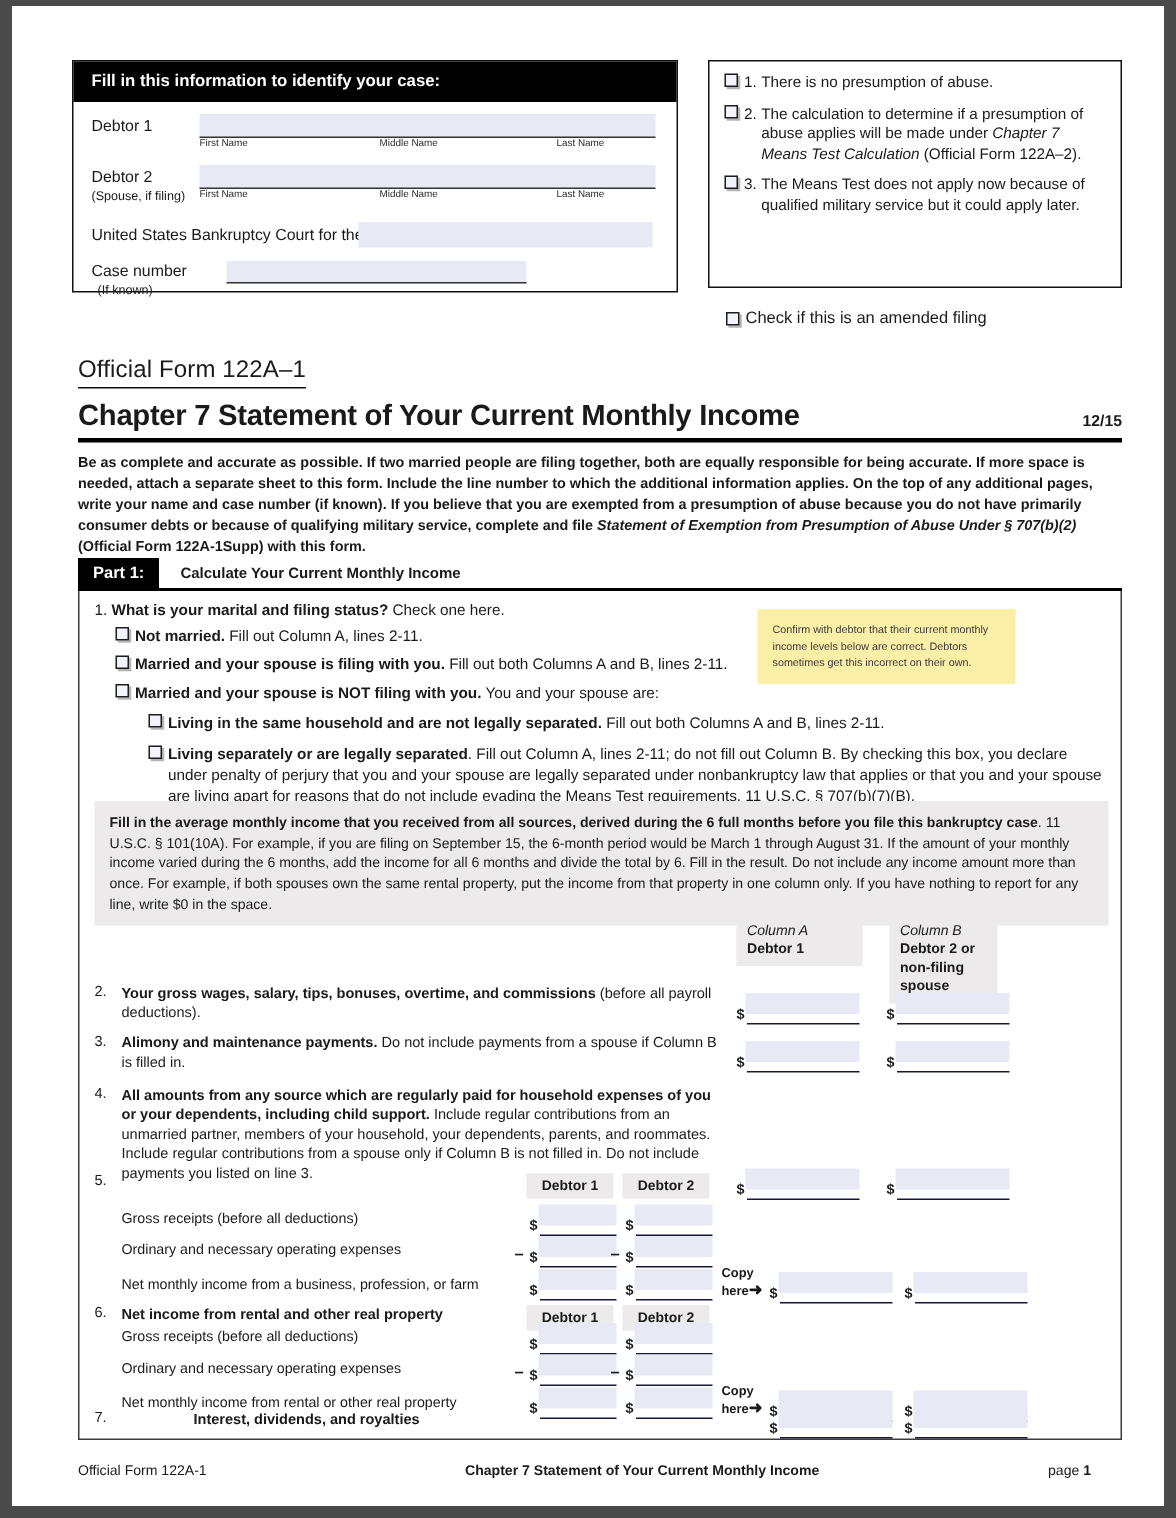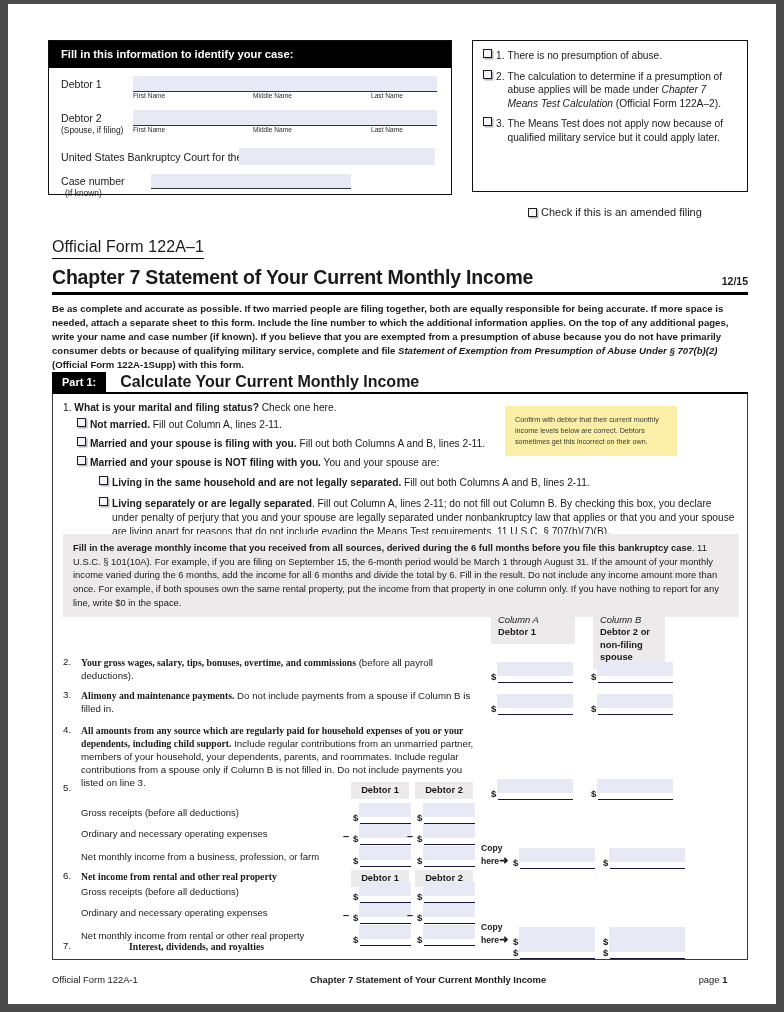--- a/index.html
+++ b/index.html
@@ -143,21 +143,20 @@
   .opt i { font-style: italic; }
 
   
   .amended {
     position: absolute;
     left: 476px;
     top: 202px;
     display: flex;
     align-items: center;
     font-size: 11px;
-    margin-left: 44px;
   }
 
   
   .titleblock { position: absolute; left: 44px; top: 234px; width: 696px; }
   .formnum {
     font-size: 16px;
     display: inline-block;
     border-bottom: 1.6px solid #111;
     padding-bottom: 2px;
     letter-spacing: 0.1px;
@@ -196,21 +195,21 @@
     background: #000;
     color: #fff;
     font-weight: bold;
     font-size: 11px;
     padding: 3px 10px 3px 10px;
     display: flex;
     align-items: center;
   }
   .partband .ptitle {
     font-weight: bold;
-    font-size: 16px;
+    font-size: 10px;
     padding-left: 14px;
     display: flex;
     align-items: center;
   }
 
   
   .partbody {
     position: absolute;
     left: 44px;
     top: 390px;
@@ -274,21 +273,21 @@
   }
   .colhead .ital { font-style: italic; }
   .colhead .bld { font-weight: bold; }
   .colA { left: 0;   top: 0; width: 84px; }
   .colB { left: 102px; top: 0; width: 72px; }
 
   
   .line { position: absolute; left: 10px; width: 676px; }
   .lnum { position: absolute; left: 0; top: 0; font-size: 9.7px; }
   .ltext { position: absolute; left: 18px; top: 0; font-size: 9.7px; line-height: 1.35; }
-  .ltext b { font-weight: bold; font-family: Liberation Serif, serif; }
+  .ltext b { font-weight: bold; }
 
   
   .money {
     position: absolute;
     width: 82px;
     height: 22px;
   }
   .money .bg {
     position: absolute; left: 6px; top: 0; right: 0; height: 14px;
     background: #e7e9f5;

